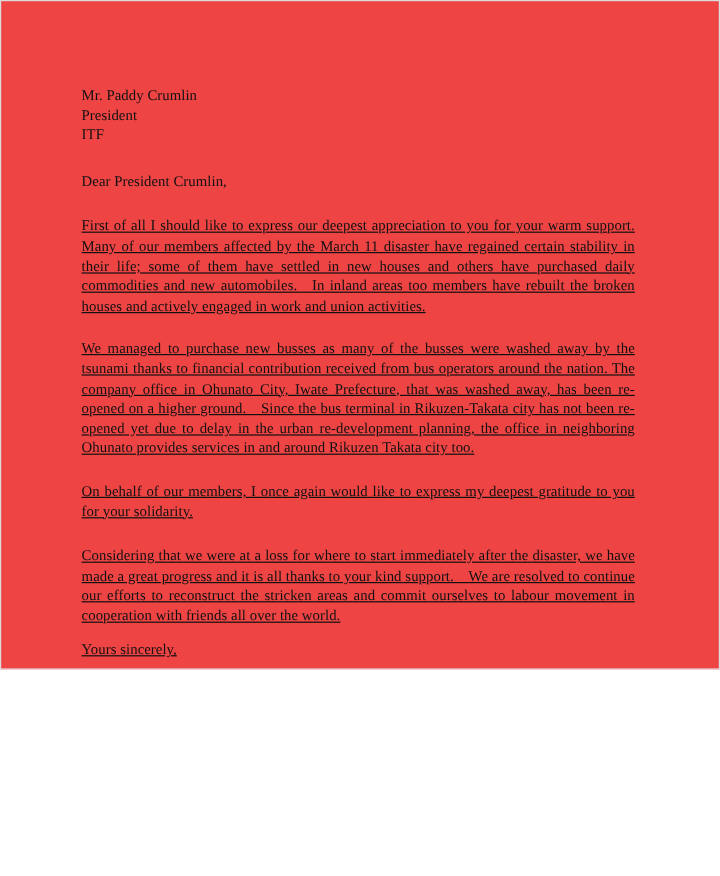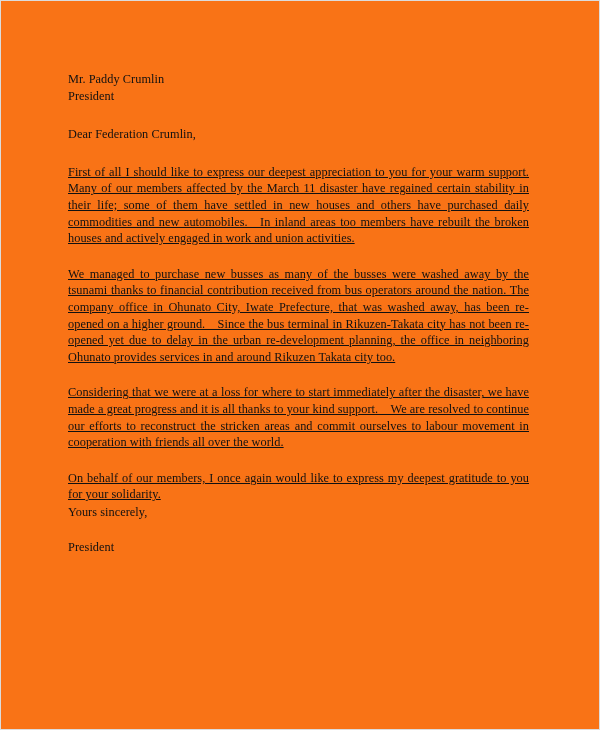--- a/index.html
+++ b/index.html
@@ -6,23 +6,23 @@
     margin: 0;
     padding: 0;
     background: #ffffff;
   }
   body {
     font-family: "Liberation Serif", "DejaVu Serif", serif;
   }
   .page {
     position: relative;
     width: 600px;
-    height: 730px;
+    height: 558px;
     box-sizing: border-box;
-    background: #f97316;
+    background: #ef4444;
     border: 1px solid #dcdcdc;
     overflow: hidden;
   }
   .letter {
     position: absolute;
     left: 67px;
     top: 70px;
     width: 461px;
   }
   .addr-line,
@@ -38,42 +38,43 @@
   .addr-block { margin: 0 0 22px 0; }
   .addr-line { white-space: nowrap; }
   .salutation { margin: 0 0 21px 0; }
   .para {
     margin: 0 0 19px 0;
     text-align: justify;
     text-justify: inter-word;
     text-decoration: underline;
   }
   .para:last-of-type { margin-bottom: 0; }
-  .closing { margin: 1px 0 19px 0; }
+  .closing { margin: 12px 0 19px 0; text-decoration: underline; }
   .sig-block { margin: 0; }
   .sig-line { white-space: nowrap; }
   .gap-after-closing { margin-bottom: 21px; }
 </style>
 </head>
 <body>
 
 <div class="page">
   <div class="letter">
 
     <div class="addr-block">
       <div class="addr-line">Mr. Paddy Crumlin</div>
       <div class="addr-line">President</div>
+      <div class="addr-line">ITF</div>
     </div>
 
-    <div class="salutation">Dear Federation Crumlin,</div>
+    <div class="salutation">Dear President Crumlin,</div>
 
     <p class="para">First of all I should like to express our deepest appreciation to you for your warm support. Many of our members affected by the March 11 disaster have regained certain stability in their life; some of them have settled in new houses and others have purchased daily commodities and new automobiles. In inland areas too members have rebuilt the broken houses and actively engaged in work and union activities.</p>
     <p class="para">We managed to purchase new busses as many of the busses were washed away by the tsunami thanks to financial contribution received from bus operators around the nation. The company office in Ohunato City, Iwate Prefecture, that was washed away, has been re-opened on a higher ground. Since the bus terminal in Rikuzen-Takata city has not been re-opened yet due to delay in the urban re-development planning, the office in neighboring Ohunato provides services in and around Rikuzen Takata city too.</p>
+    <p class="para gap-after-closing">On behalf of our members, I once again would like to express my deepest gratitude to you for your solidarity.</p>
     <p class="para">Considering that we were at a loss for where to start immediately after the disaster, we have made a great progress and it is all thanks to your kind support. We are resolved to continue our efforts to reconstruct the stricken areas and commit ourselves to labour movement in cooperation with friends all over the world.</p>
-    <p class="para gap-after-closing">On behalf of our members, I once again would like to express my deepest gratitude to you for your solidarity.</p>
 
     <div class="closing">Yours sincerely,</div>
 
     <div class="sig-block">
       <div class="sig-line">President</div>
     </div>
 
   </div>
 </div>
 

